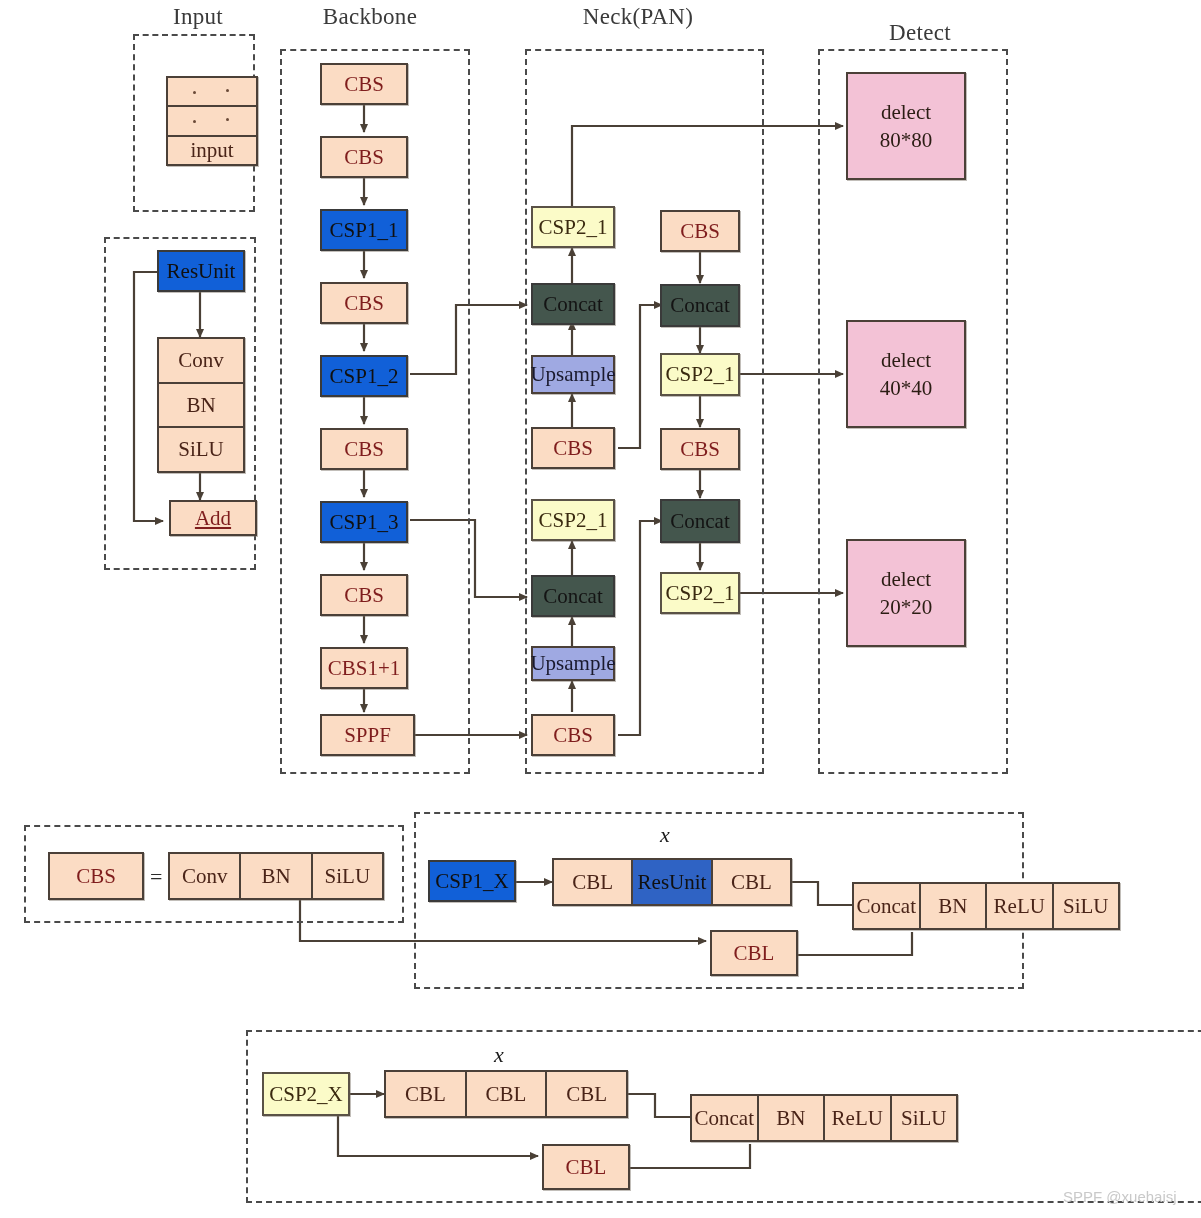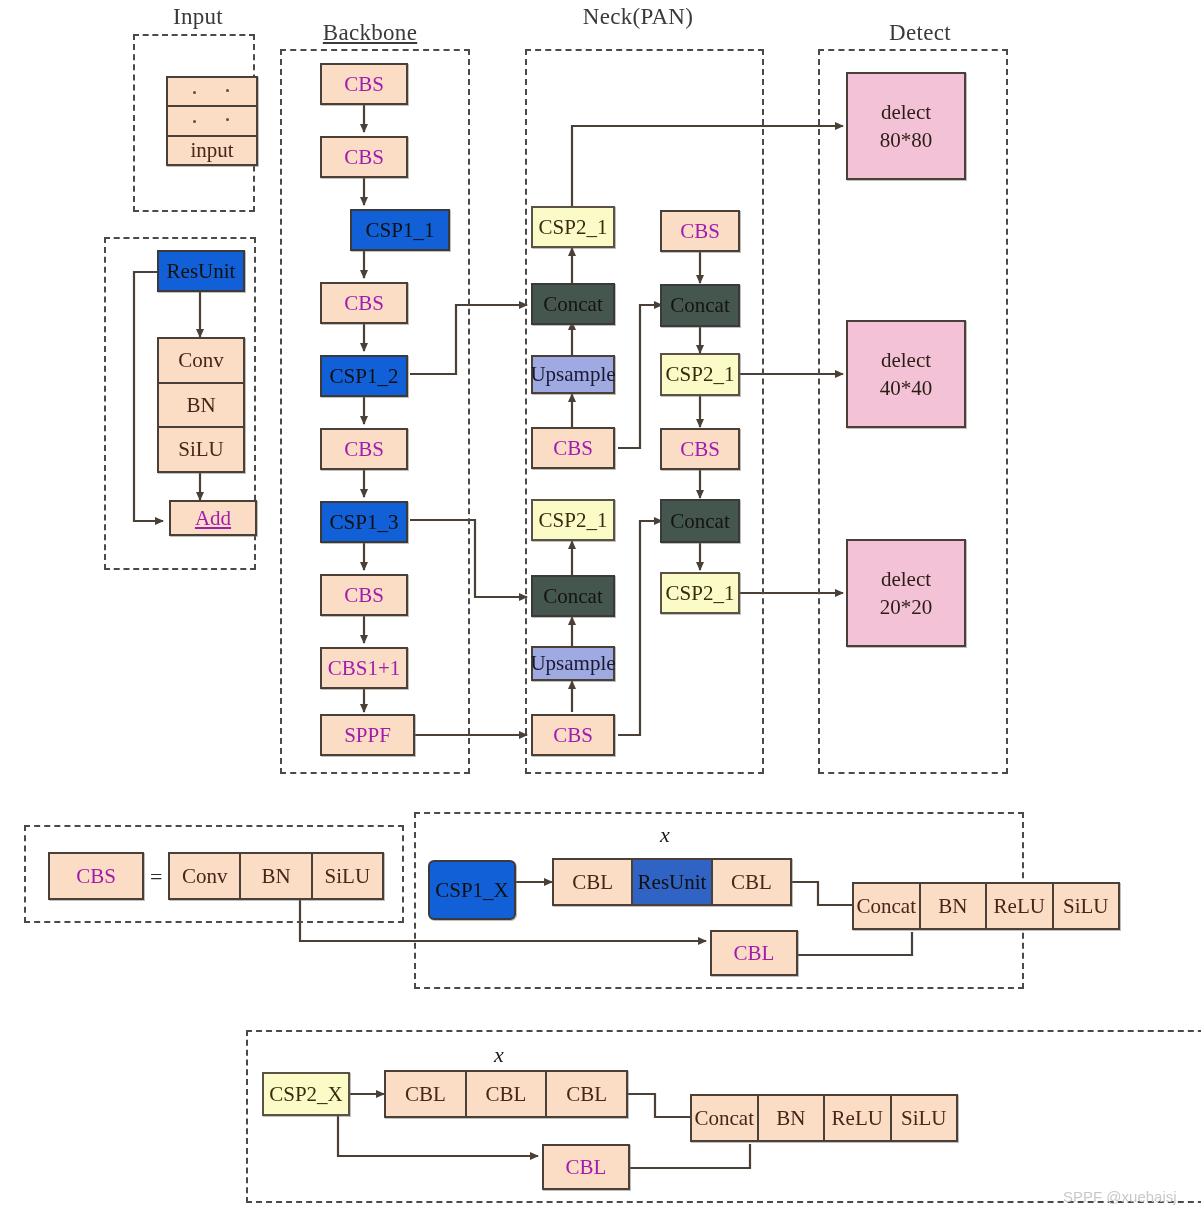--- a/index.html
+++ b/index.html
@@ -14,21 +14,21 @@
 
   
   .frame{position:absolute;border:2.5px dashed #4a4a4a;box-sizing:border-box;
          background:transparent;}
 
   
   .node{position:absolute;box-sizing:border-box;border:2px solid #4b4038;
         display:flex;align-items:center;justify-content:center;
         font-size:21px;color:#2b1d14;white-space:nowrap;line-height:1;
         box-shadow:1px 1px 0 rgba(120,110,100,.45);}
-  .peach   {background:#fbdcc4;color:#a21caf;}
+  .peach   {background:#fbdcc4;color:#7f1d1d;}
   .blue    {background:#1160d8;color:#101010;border-color:#3a3a3a;}
   .yellow  {background:#fbfbc8;color:#3a2a10;border-color:#5a5246;}
   .green   {background:#44564d;color:#141414;border-color:#3a3a3a;}
   .periw   {background:#9fa9e2;color:#1a1a2e;border-color:#4b4038;}
   .pink    {background:#f3c2d6;color:#2b1d14;border-color:#4b4038;}
   .twoline {flex-direction:column;gap:3px;line-height:1.15;}
 
   
   .stack{position:absolute;box-sizing:border-box;border:2px solid #4b4038;
          background:#fbdcc4;display:flex;flex-direction:column;
@@ -120,21 +120,21 @@
 
     <g stroke="#4a4036" stroke-width="2.2" fill="none">
       <path d="M791,882 L818,882 L818,905 L852,905"></path>
       <path d="M798,955 L912,955 L912,932"></path>
       <path d="M627,1094 L655,1094 L655,1117 L690,1117"></path>
       <path d="M630,1168 L750,1168 L750,1144"></path>
     </g>
   </svg>
 
   <div class="sec-title" style="left:133px;top:4px;width:130px;">Input</div>
-  <div class="sec-title" style="left:295px;top:20px;width:150px;text-decoration:underline;">Backbone</div>
+  <div class="sec-title" style="left:295px;top:4px;width:150px;">Backbone</div>
   <div class="sec-title" style="left:553px;top:4px;width:170px;">Neck(PAN)</div>
   <div class="sec-title" style="left:850px;top:20px;width:140px;">Detect</div>
 
   <div class="frame" style="left:133px;top:34px;width:122px;height:178px;"></div>
   <div class="frame" style="left:104px;top:237px;width:152px;height:333px;"></div>
   <div class="frame" style="left:280px;top:49px;width:190px;height:725px;"></div>
   <div class="frame" style="left:525px;top:49px;width:239px;height:725px;"></div>
   <div class="frame" style="left:818px;top:49px;width:190px;height:725px;"></div>
   <div class="frame" style="left:24px;top:825px;width:380px;height:98px;"></div>
   <div class="frame" style="left:414px;top:812px;width:610px;height:177px;"></div>
@@ -149,21 +149,21 @@
   <div class="node blue" style="left:157px;top:250px;width:88px;height:42px;">ResUnit</div>
   <div class="stack" style="left:157px;top:337px;width:88px;height:136px;">
     <div>Conv</div>
     <div>BN</div>
     <div>SiLU</div>
   </div>
   <div class="node peach" style="left:169px;top:500px;width:88px;height:36px;text-decoration:underline;">Add</div>
 
   <div class="node peach" style="left:320px;top:63px;width:88px;height:42px;">CBS</div>
   <div class="node peach" style="left:320px;top:136px;width:88px;height:42px;">CBS</div>
-  <div class="node blue" style="left:320px;top:209px;width:100px;height:42px;margin-left:30px;">CSP1_1</div>
+  <div class="node blue" style="left:320px;top:209px;width:88px;height:42px;">CSP1_1</div>
   <div class="node peach" style="left:320px;top:282px;width:88px;height:42px;">CBS</div>
   <div class="node blue" style="left:320px;top:355px;width:88px;height:42px;">CSP1_2</div>
   <div class="node peach" style="left:320px;top:428px;width:88px;height:42px;">CBS</div>
   <div class="node blue" style="left:320px;top:501px;width:88px;height:42px;">CSP1_3</div>
   <div class="node peach" style="left:320px;top:574px;width:88px;height:42px;">CBS</div>
   <div class="node peach" style="left:320px;top:647px;width:88px;height:42px;">CBS1+1</div>
   <div class="node peach" style="left:320px;top:714px;width:95px;height:42px;">SPPF</div>
 
   <div class="node yellow" style="left:531px;top:206px;width:84px;height:42px;">CSP2_1</div>
   <div class="node green" style="left:531px;top:283px;width:84px;height:42px;">Concat</div>
@@ -196,21 +196,21 @@
 
   <div class="node peach" style="left:48px;top:852px;width:96px;height:48px;">CBS</div>
   <div class="eqsign" style="left:150px;top:864px;">=</div>
   <div class="row" style="left:168px;top:852px;width:216px;height:48px;">
     <div>Conv</div>
     <div>BN</div>
     <div>SiLU</div>
   </div>
 
   <div class="xlabel" style="left:660px;top:822px;">x</div>
-  <div class="node blue" style="left:428px;top:860px;width:88px;height:60px;border-radius:6px;">CSP1_X</div>
+  <div class="node blue" style="left:428px;top:860px;width:88px;height:42px;">CSP1_X</div>
   <div class="row" style="left:552px;top:858px;width:240px;height:48px;">
     <div>CBL</div>
     <div class="seg-blue">ResUnit</div>
     <div>CBL</div>
   </div>
   <div class="node peach" style="left:710px;top:930px;width:88px;height:46px;">CBL</div>
   <div class="row" style="left:852px;top:882px;width:268px;height:48px;">
     <div>Concat</div>
     <div>BN</div>
     <div>ReLU</div>

